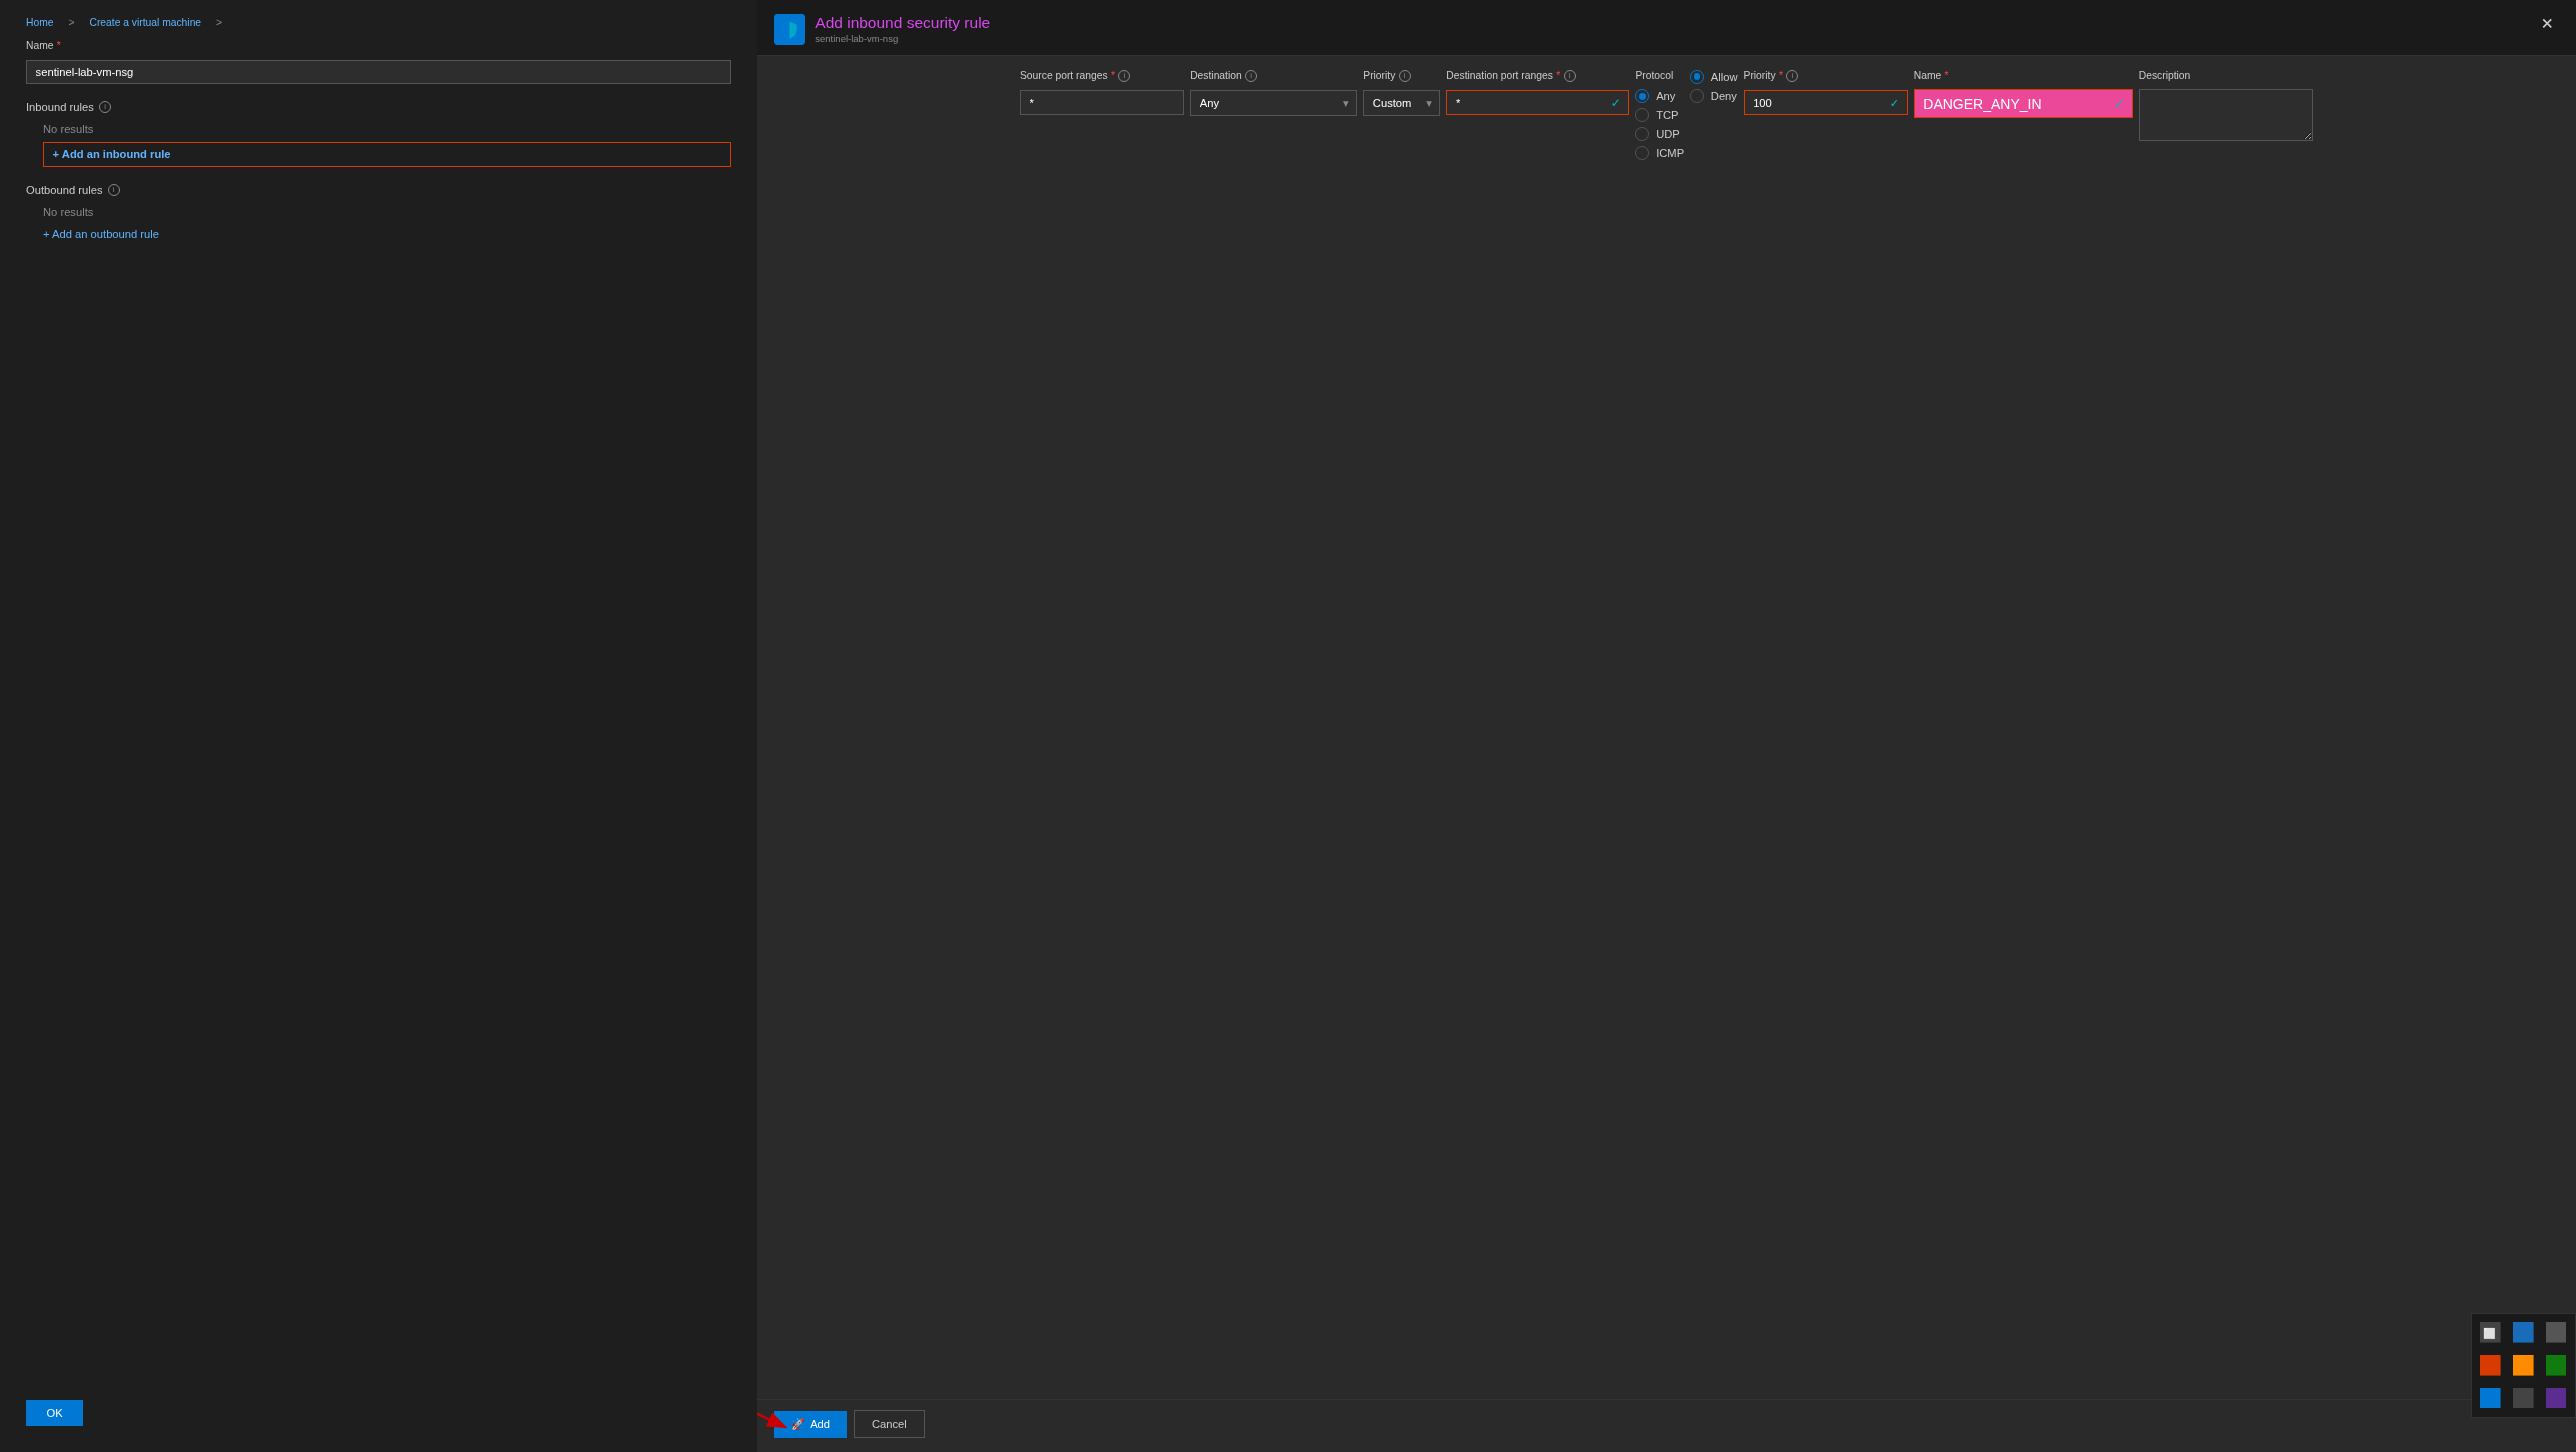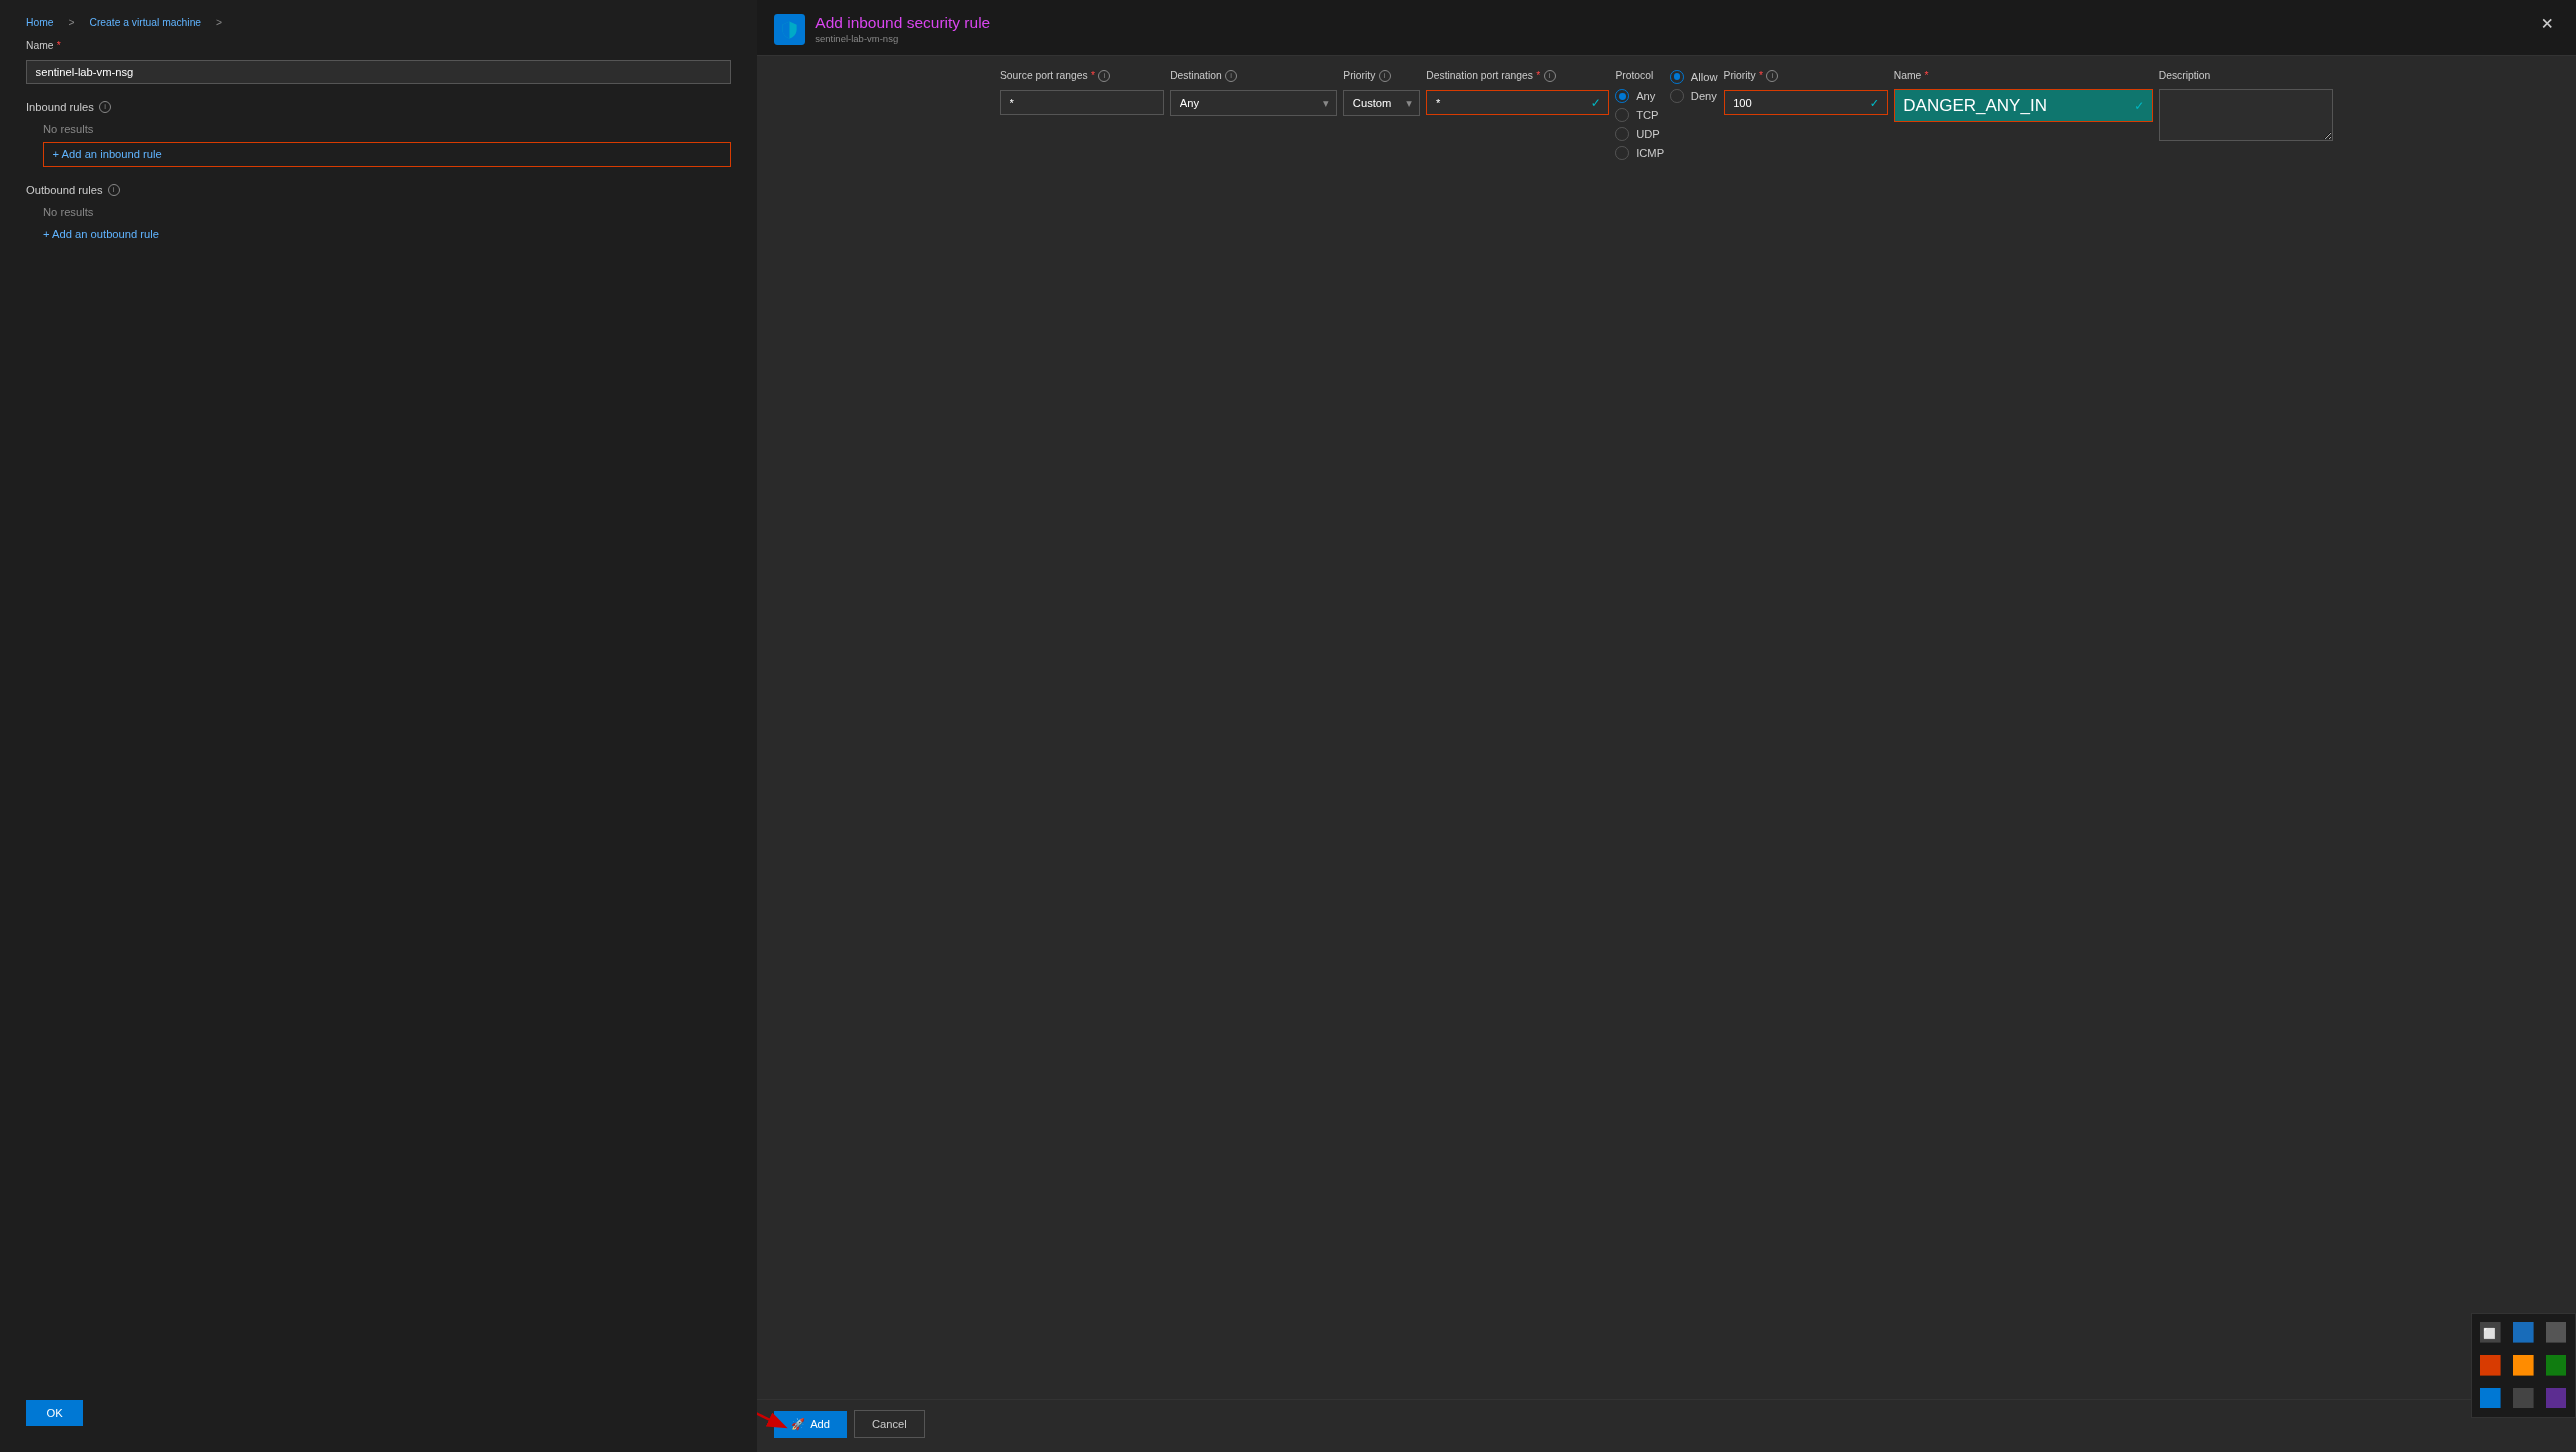--- a/index.html
+++ b/index.html
@@ -95,20 +95,21 @@
       background: transparent;
       border: 0.9px solid #d83b01;
       color: #60b4ff;
       padding: 5.2px 8.6px;
       font-size: 11.2px;
       cursor: pointer;
       display: inline-flex;
       align-items: center;
       gap: 3.4px;
       margin-left: 17px;
+      font-weight: bold;
     }
 
     .add-outbound-btn {
       background: transparent;
       border: none;
       color: #60b4ff;
       padding: 3.4px 0;
       font-size: 11.2px;
       cursor: pointer;
       display: inline-flex;
@@ -277,25 +278,25 @@
       background: #2d2d2d;
       border: 1.7px solid #d83b01;
       color: #ffffff;
       padding: 5.2px 8.6px;
       font-size: 11.2px;
       width: 172px;
       outline: none;
     }
 
     .name-input {
-      background: #0f766e;
+      background: #ec4899;
       border: 1.7px solid #d83b01;
       color: #ffffff;
       padding: 5.2px 27.5px 5.2px 8.6px;
-      font-size: 17px;
+      font-size: 14px;
       width: 100%;
       outline: none;
     }
 
     .desc-textarea {
       background: #2d2d2d;
       border: 0.9px solid #555;
       color: #ffffff;
       padding: 6.9px 8.6px;
       font-size: 11.2px;

